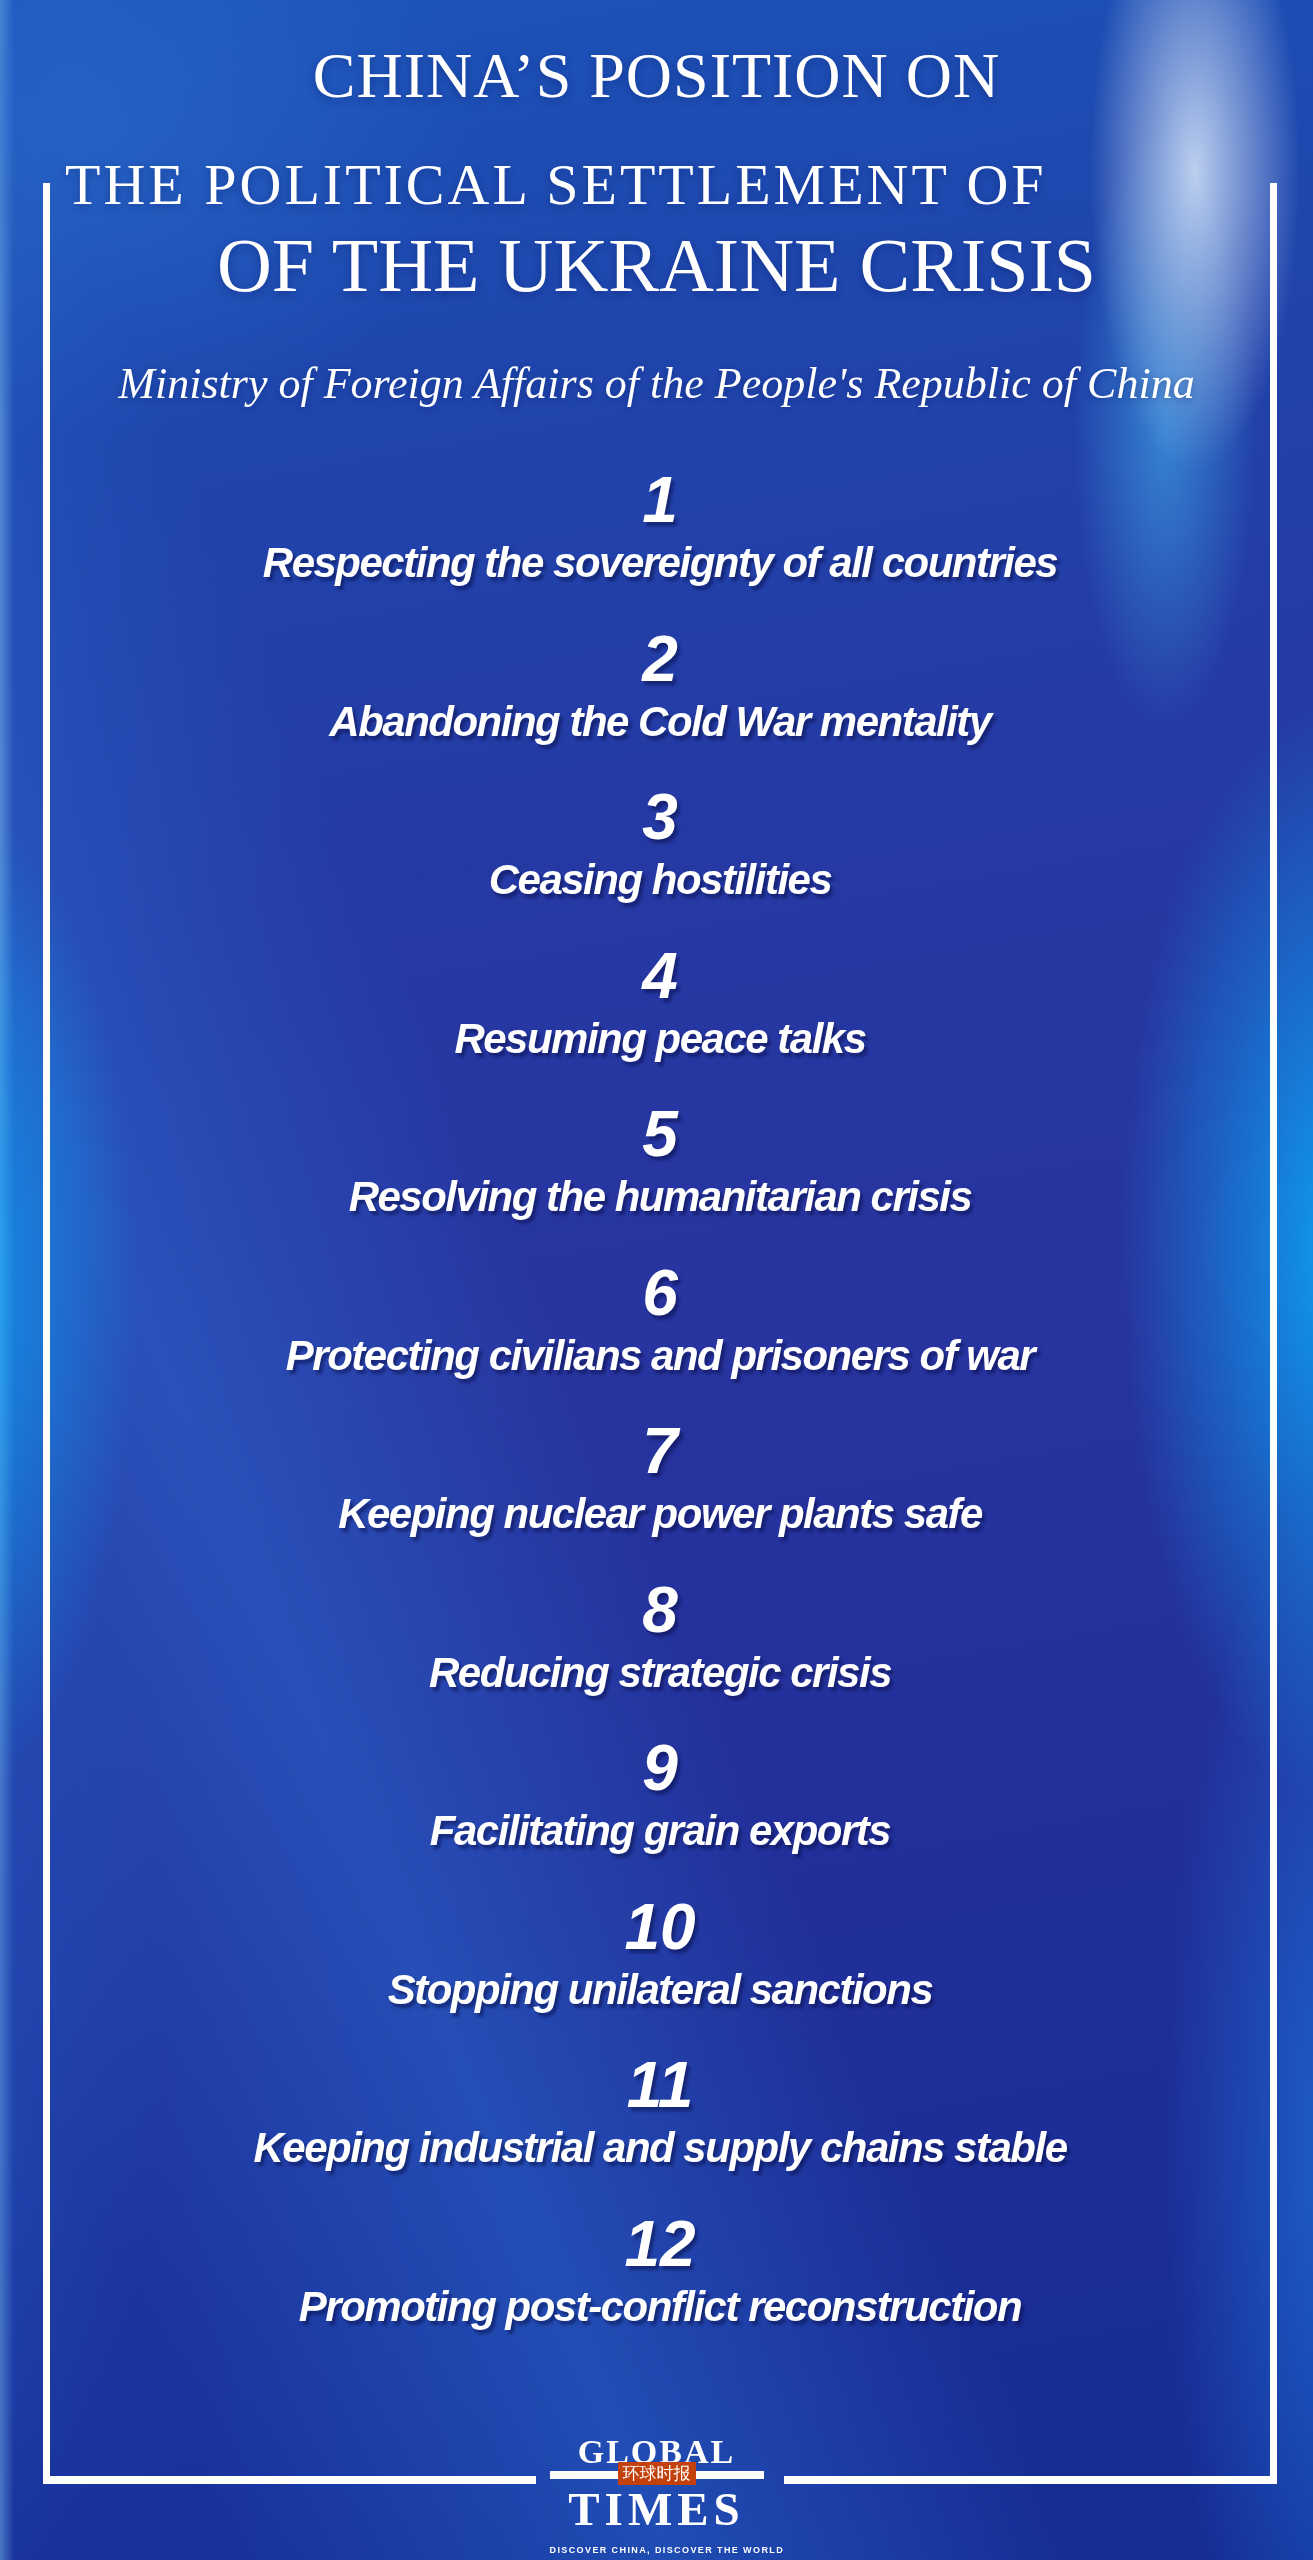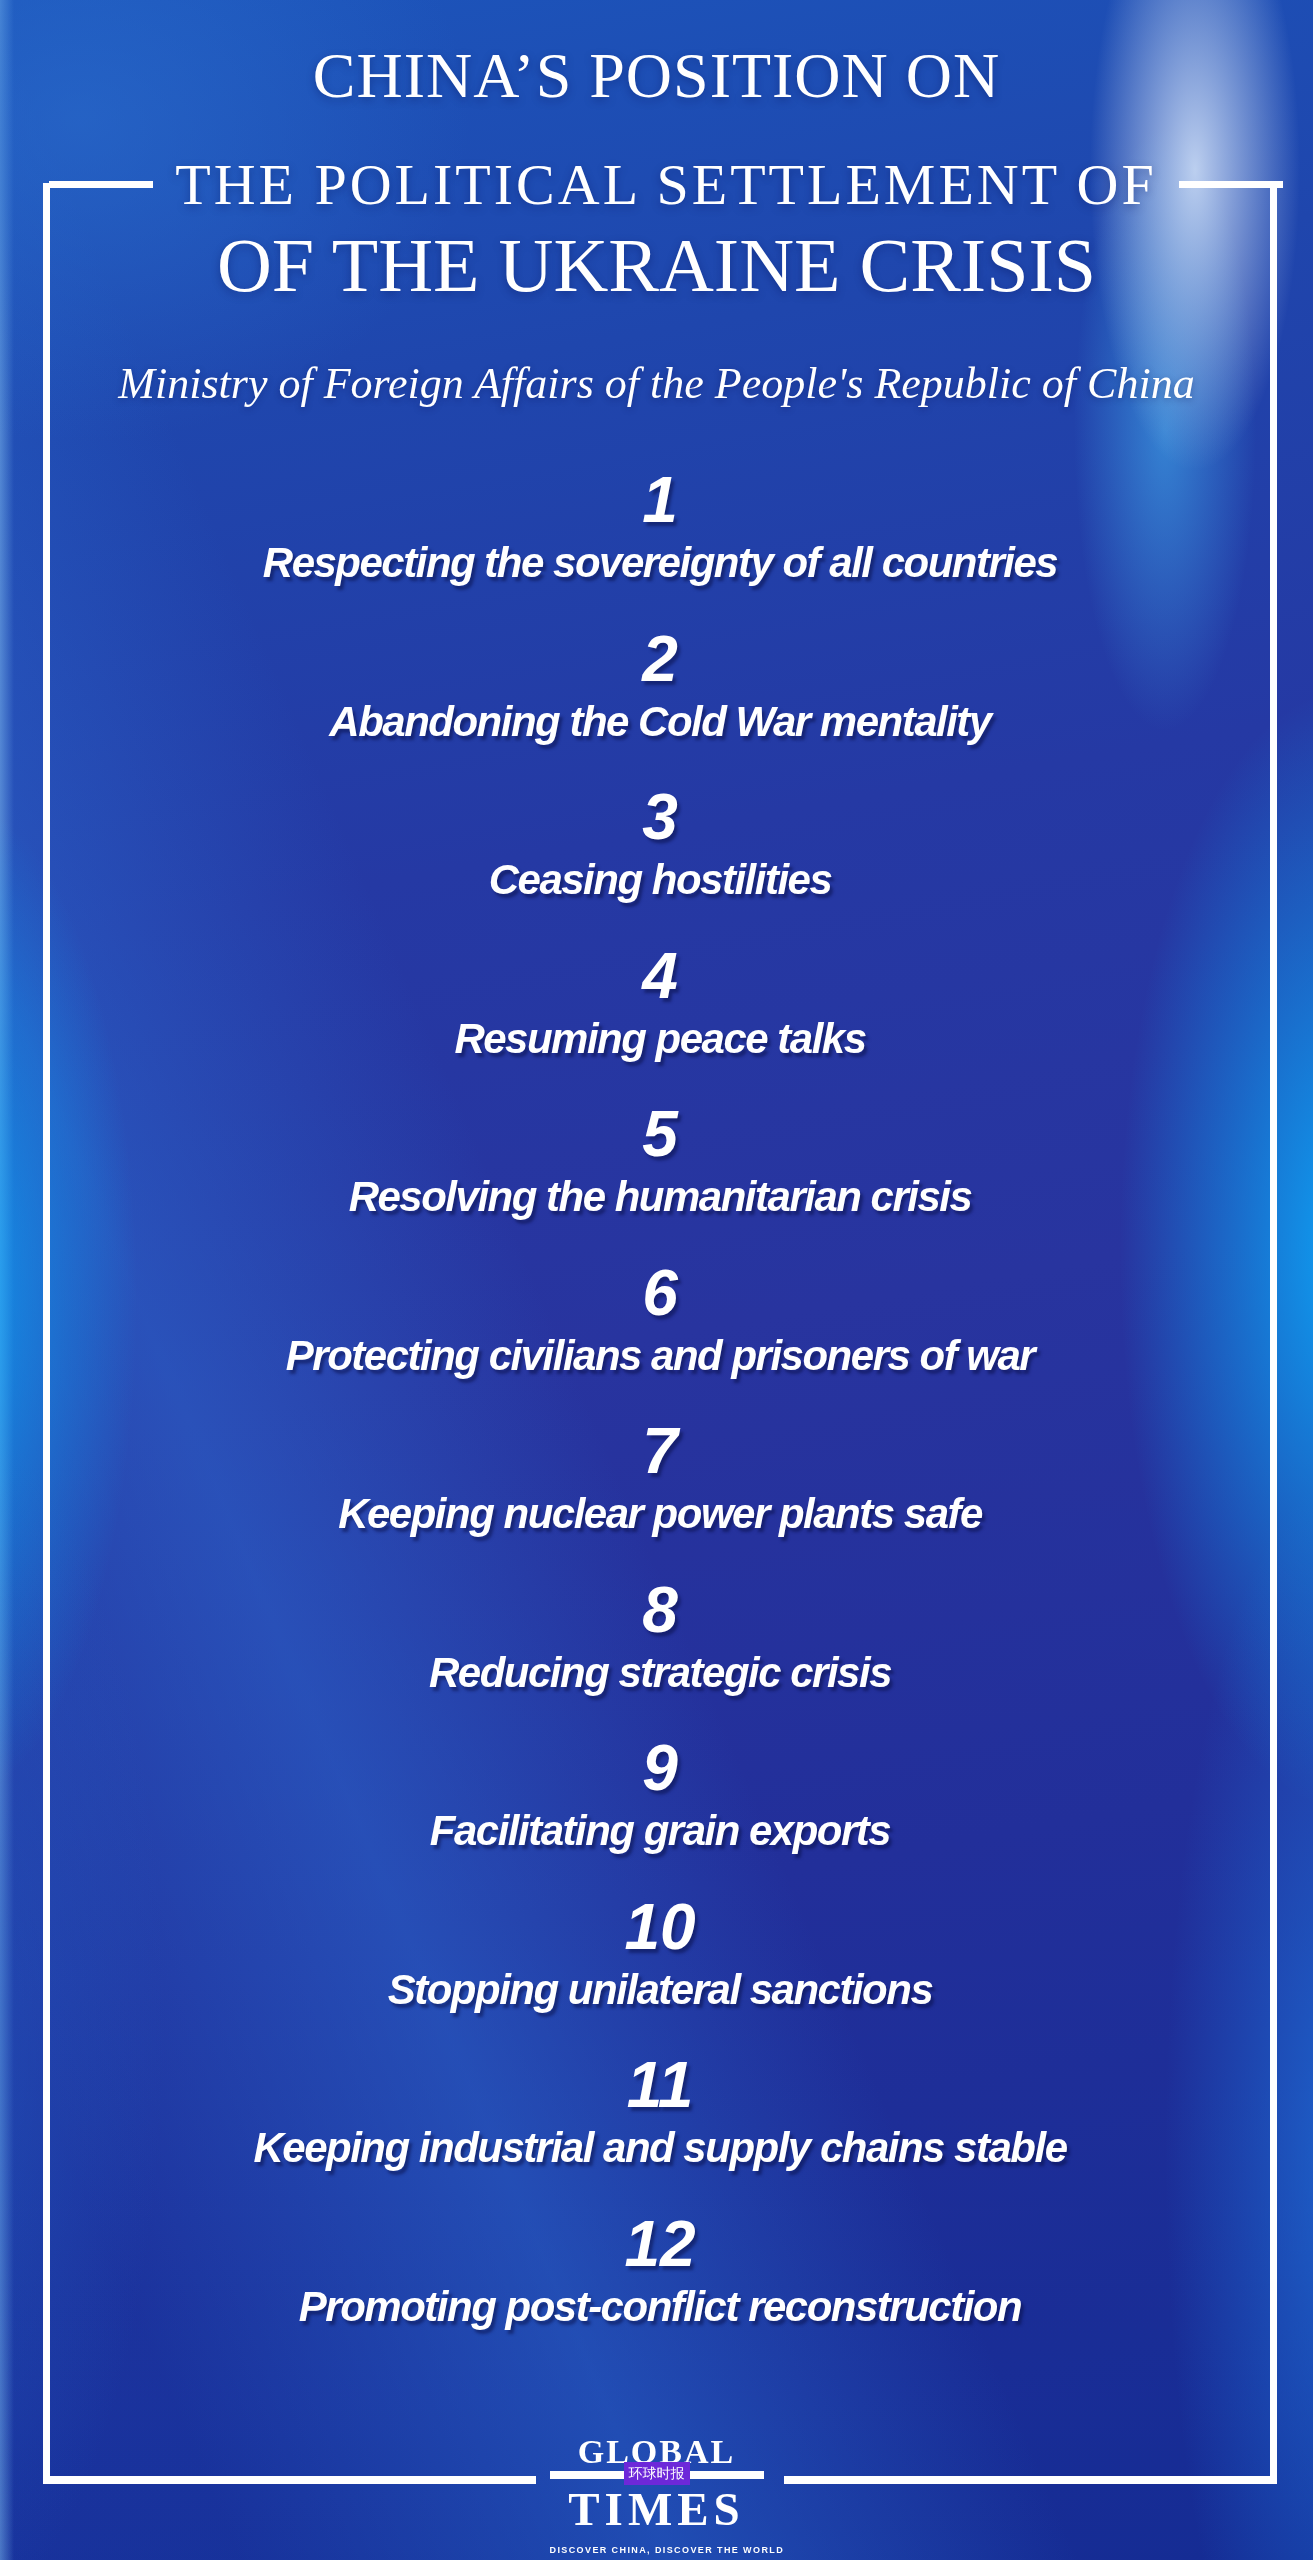--- a/index.html
+++ b/index.html
@@ -22,22 +22,22 @@
   .frame{
     position:absolute;left:43px;top:183px;width:1234px;height:2301px;
     border-left:7px solid #fff;border-right:7px solid #fff;box-sizing:border-box;
   }
   .title-1{
     position:absolute;left:0;right:0;top:42px;text-align:center;
     font-size:64px;line-height:1.05;letter-spacing:1px;white-space:nowrap;
     text-shadow:0 3px 8px rgba(0,15,80,0.35);
   }
   .top-border{
-    position:absolute;left:49px;width:1234px;top:147px;
-    display:flex;align-items:center;
+    position:absolute;left:43px;width:1234px;top:147px;
+    display:flex;flex-direction:column;
   }
   .border-seg{height:7px;background:#fff;flex:1;}
   .title-legend{
     padding:0 22px;font-size:58px;line-height:1.3;letter-spacing:3px;
     white-space:nowrap;text-shadow:0 3px 8px rgba(0,15,80,0.35);
   }
   .title-3{
     position:absolute;left:0;right:0;top:226px;text-align:center;
     font-size:76px;line-height:1.05;white-space:nowrap;
     text-shadow:0 3px 8px rgba(0,15,80,0.35);
@@ -66,21 +66,21 @@
   }
   .bottom-border .border-seg{flex:none;width:493px;height:8px;}
   .gt-logo{
     position:absolute;left:50%;top:2438px;transform:translateX(-50%);
     width:214px;text-align:center;
   }
   .gt-global{font-size:34px;font-weight:bold;line-height:0.82;letter-spacing:2px;}
   .gt-bar{position:relative;height:8px;background:#fff;margin-top:5px;}
   .gt-chinese{
     position:absolute;left:50%;top:-9px;transform:translateX(-50%);
-    background:#6d28d9;padding:0 5px;font-size:14px;line-height:23px;
+    background:#c2410c;padding:0 5px;font-size:17px;line-height:23px;
     font-family:Liberation Serif, serif;white-space:nowrap;
   }
   .gt-times{font-size:47px;font-weight:bold;line-height:1;letter-spacing:5px;margin-top:7px;}
   .gt-tagline{
     font-family:"Liberation Sans",sans-serif;font-size:9px;font-weight:bold;
     letter-spacing:1.4px;margin-top:12px;white-space:nowrap;
   }
 </style>
 </head>
 <body>

